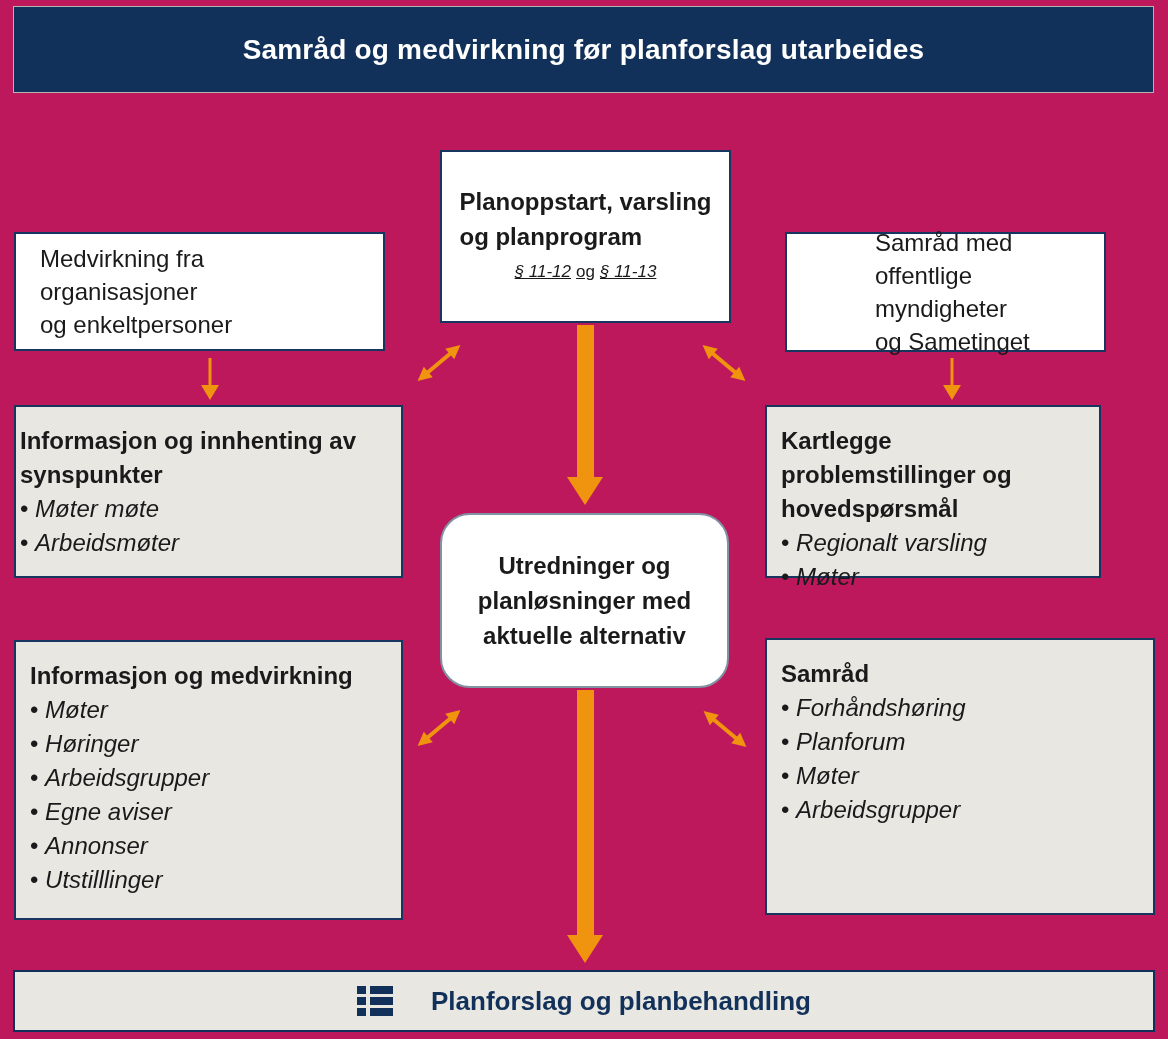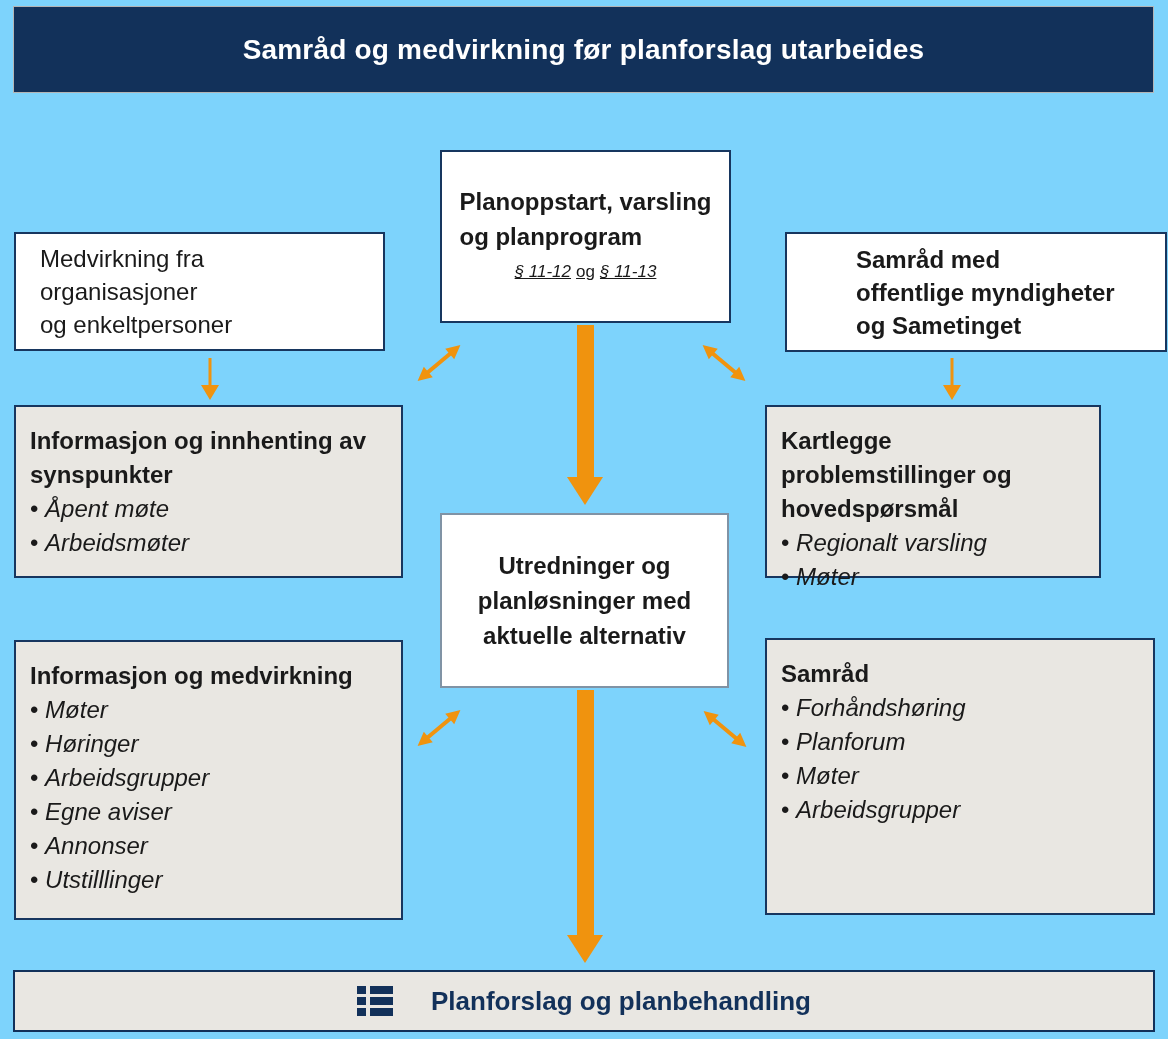--- a/index.html
+++ b/index.html
@@ -5,21 +5,21 @@
   :root{
     --navy:#12315A;
     --orange:#F0930E;
     --grey-fill:#E9E7E2;
     --box-border:#17365F;
     --mid-box-border:#8093A5;
     --text:#1A1A1A;
   }
   html,body{margin:0;padding:0;background:#fff;}
   #canvas{
-    position:relative;width:1168px;height:1039px;background:#7dd3fc;overflow:hidden;
+    position:relative;width:1168px;height:1039px;background:#be185d;overflow:hidden;
     font-family:"Liberation Sans","DejaVu Sans",sans-serif;color:var(--text);
   }
   .abs{position:absolute;box-sizing:border-box;}
 
   
   .banner{
     left:13px;top:6px;width:1141px;height:87px;
     background:var(--navy);border:1px solid #B4B4B4;
     display:flex;align-items:center;justify-content:center;
   }
@@ -89,45 +89,45 @@
   </div>
 
   <div class="abs box" style="left:14px;top:232px;width:371px;height:119px;padding-left:24px;">
     <div class="vcenter">
         <div class="line">Medvirkning fra</div>
         <div class="line">organisasjoner</div>
         <div class="line">og enkeltpersoner</div>
       </div>
   </div>
 
-  <div class="abs box" style="left:785px;top:232px;width:382px;height:120px;padding-left:69px;font-weight:bold;">
+  <div class="abs box" style="left:785px;top:232px;width:321px;height:120px;padding-left:88px;">
     <div class="vcenter">
         <div class="line">Samråd med</div>
         <div class="line">offentlige myndigheter</div>
         <div class="line">og Sametinget</div>
       </div>
   </div>
 
-  <div class="abs box grey" style="left:14px;top:405px;width:389px;height:173px;padding:17px 8px 0 14px;">
+  <div class="abs box grey" style="left:14px;top:405px;width:389px;height:173px;padding:17px 8px 0 4px;">
     <div class="grey-title">Informasjon og innhenting av synspunkter</div>
     <ul class="bullets">
-        <li>Åpent møte</li>
+        <li>Møter møte</li>
         <li>Arbeidsmøter</li>
       </ul>
   </div>
 
   <div class="abs box grey" style="left:765px;top:405px;width:336px;height:173px;padding:17px 8px 0 14px;">
     <div class="grey-title">Kartlegge problemstillinger og hovedspørsmål</div>
     <ul class="bullets">
         <li>Regionalt varsling</li>
         <li>Møter</li>
       </ul>
   </div>
 
-  <div class="abs box mid" style="left:440px;top:513px;width:289px;height:175px;">
+  <div class="abs box mid" style="left:440px;top:513px;width:289px;height:175px;border-radius:30px;">
     <div class="vcenter center-text bold">
         <div class="line">Utredninger og</div>
         <div class="line">planløsninger med</div>
         <div class="line">aktuelle alternativ</div>
       </div>
   </div>
 
   <div class="abs box grey" style="left:14px;top:640px;width:389px;height:280px;padding:17px 8px 0 14px;">
     <div class="grey-title">Informasjon og medvirkning</div>
     <ul class="bullets">

